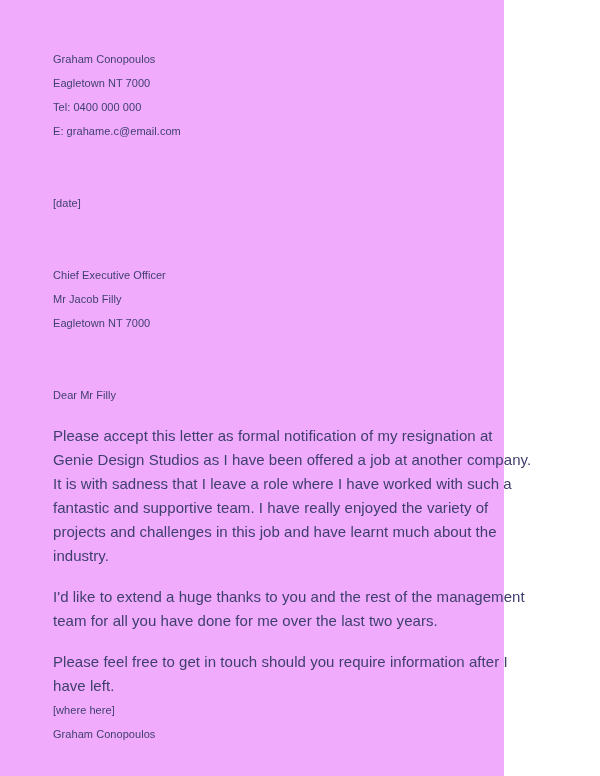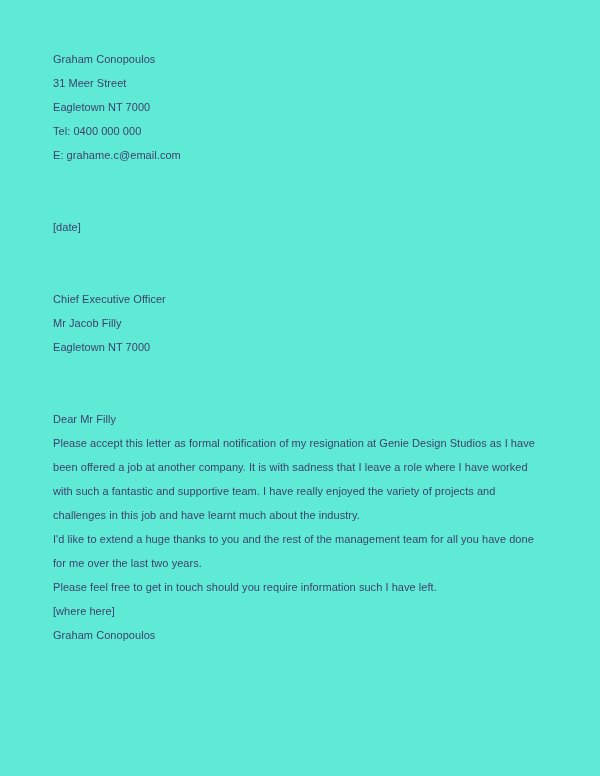--- a/index.html
+++ b/index.html
@@ -9,58 +9,58 @@
   }
   body {
     width: 600px;
     height: 776px;
     font-family: "Liberation Sans", "DejaVu Sans", sans-serif;
     background: #ffffff;
     overflow: hidden;
   }
   .page {
     position: relative;
-    width: 600px;
+    width: 504px;
     height: 776px;
-    background: #5eead4;
+    background: #f0abfc;
     box-sizing: border-box;
     padding: 47px 60px 0 53px;
   }
   .line {
     color: #3f3f6e;
     font-size: 11px;
     line-height: 24px;
     height: 24px;
     letter-spacing: 0.05px;
     white-space: nowrap;
   }
   .para {
     color: #3f3f6e;
-    font-size: 11px;
+    font-size: 15px;
     line-height: 24px;
     width: 482px;
     letter-spacing: 0.05px;
     text-align: left;
+    margin-top: 17px;
   }
   .spacer {
     height: 24px;
   }
   .block {
     margin: 0;
     padding: 0;
   }
 </style>
 </head>
 <body>
 
 <div class="page">
 
   <div class="block">
     <div class="line">Graham Conopoulos</div>
-    <div class="line">31 Meer Street</div>
     <div class="line">Eagletown NT 7000</div>
     <div class="line">Tel: 0400 000 000</div>
     <div class="line">E: grahame.c@email.com</div>
   </div>
 
   <div class="spacer"></div>
   <div class="spacer"></div>
 
   <div class="line">[date]</div>
 
@@ -73,18 +73,18 @@
     <div class="line">Eagletown NT 7000</div>
   </div>
 
   <div class="spacer"></div>
   <div class="spacer"></div>
 
   <div class="line">Dear Mr Filly</div>
 
   <div class="para">Please accept this letter as formal notification of my resignation at Genie Design Studios as I have been offered a job at another company. It is with sadness that I leave a role where I have worked with such a fantastic and supportive team. I have really enjoyed the variety of projects and challenges in this job and have learnt much about the industry.</div>
   <div class="para">I'd like to extend a huge thanks to you and the rest of the management team for all you have done for me over the last two years.</div>
-  <div class="para">Please feel free to get in touch should you require information such I have left.</div>
+  <div class="para">Please feel free to get in touch should you require information after I have left.</div>
 
   <div class="line">[where here]</div>
   <div class="line">Graham Conopoulos</div>
 
 </div>
 
 </body></html>

